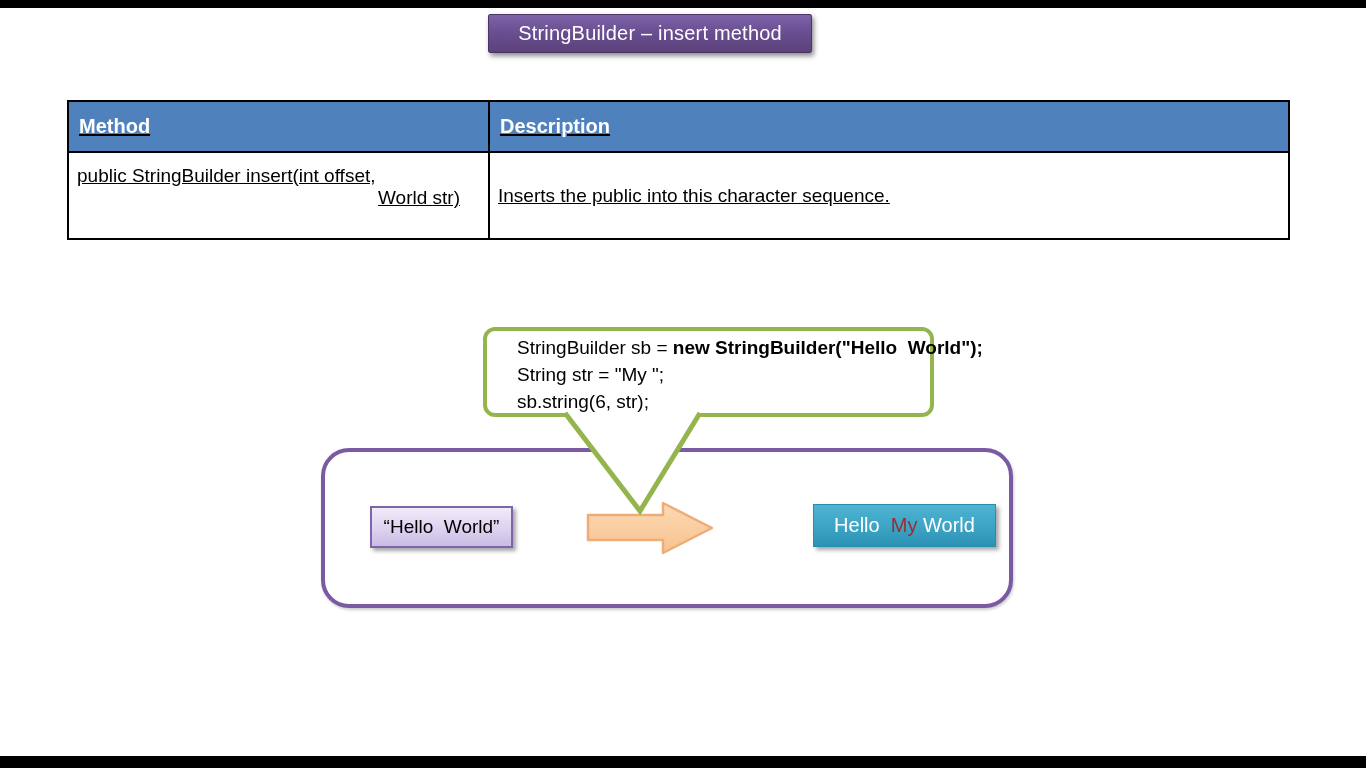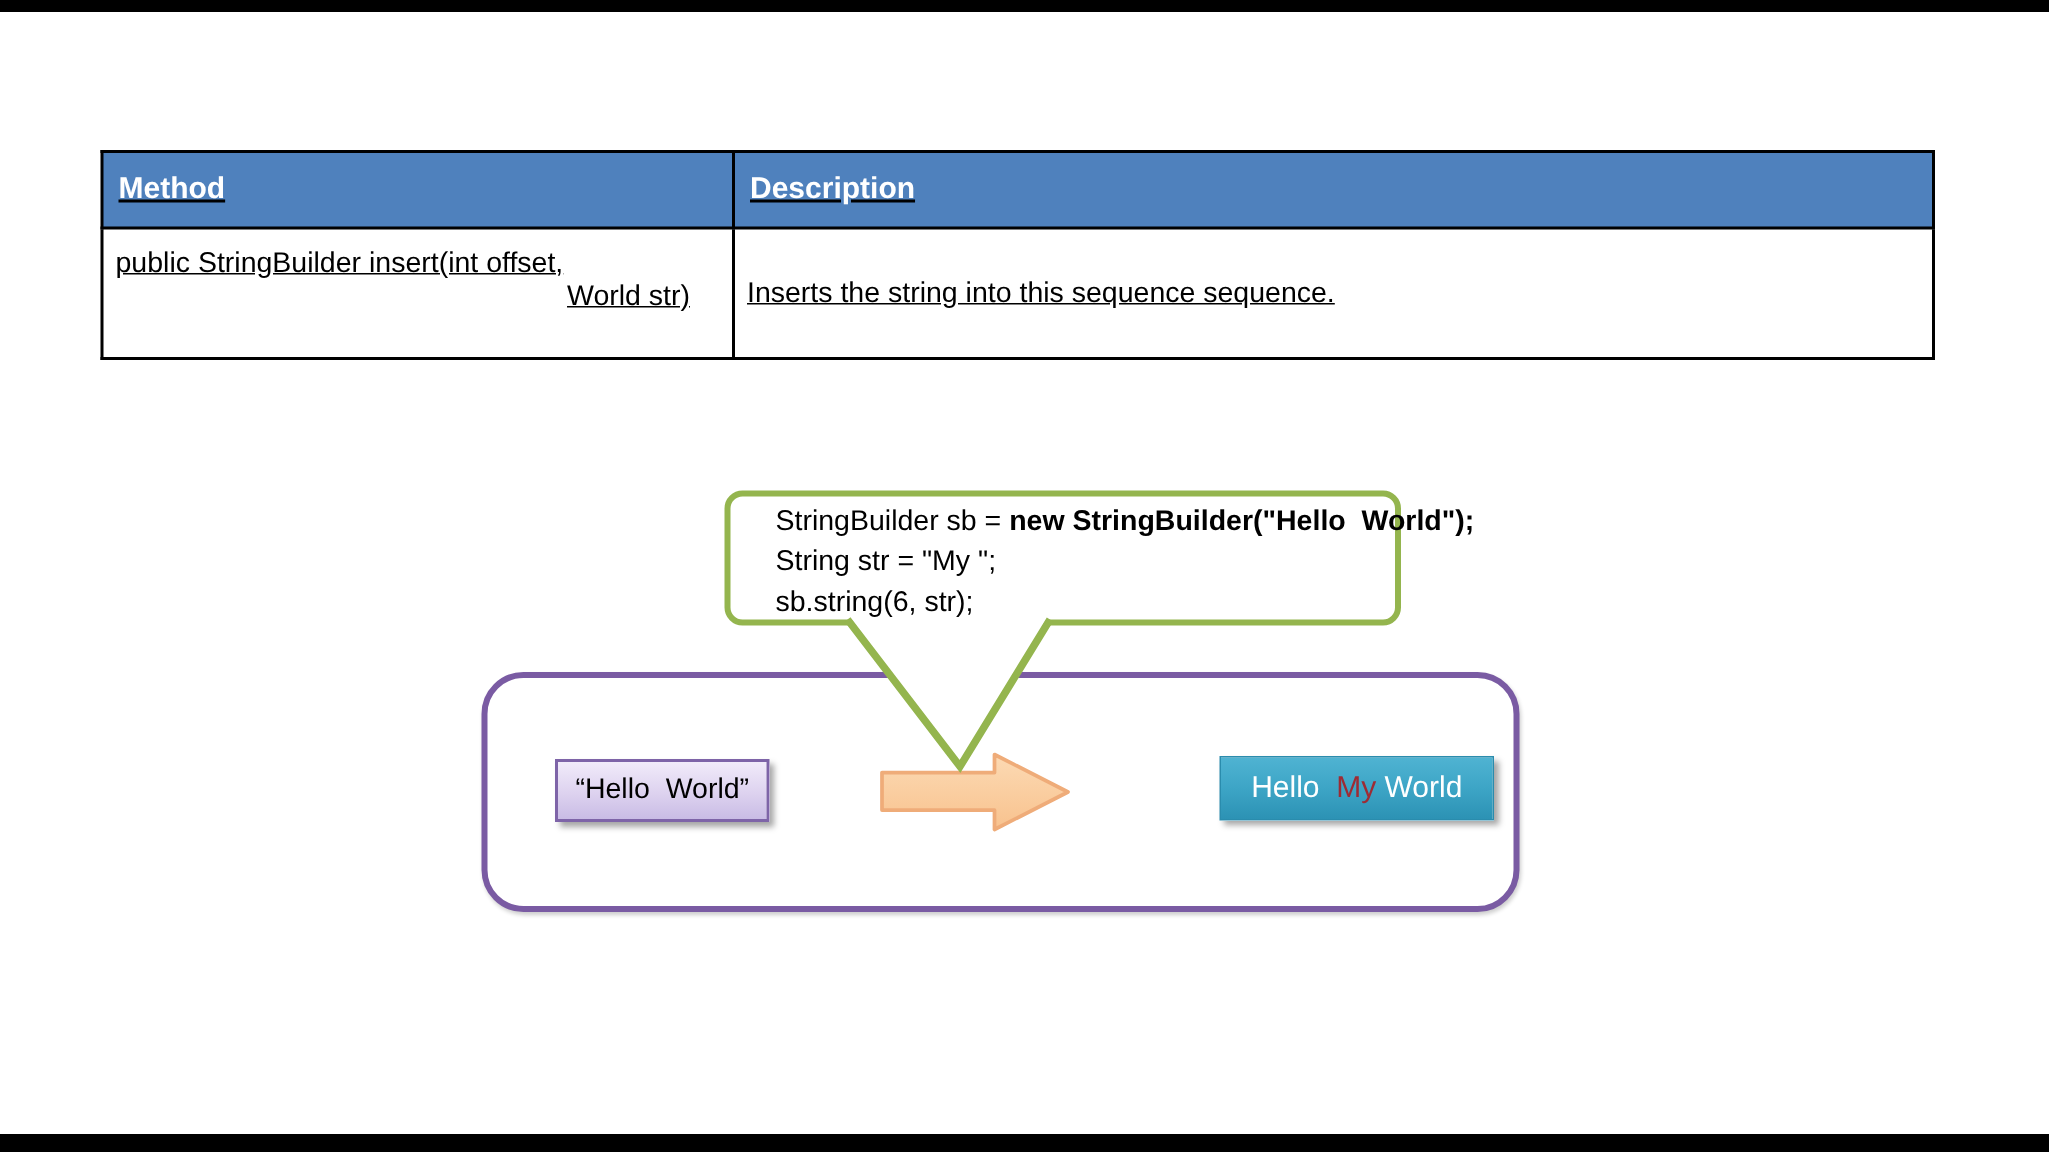--- a/index.html
+++ b/index.html
@@ -82,38 +82,41 @@
     font-size:20px;white-space:pre;z-index:2;margin-left:40px;
   }
 </style>
 </head>
 <body>
 
 <div class="stage">
 
   <div class="letterbox top"></div>
 
+  <div class="title-box">
+    <span>StringBuilder – insert method</span>
+  </div>
 
   <table class="method-table">
     <colgroup>
         <col class="col-method">
         <col class="col-desc">
       </colgroup>
     <tbody>
         <tr>
       <th>Method</th>
       <th>Description</th>
     </tr>
     <tr>
       <td class="cell-method">
         <div class="l1">public StringBuilder insert(int offset,</div>
         <div class="l2">World str)</div>
       </td>
       <td class="cell-desc">
-        <span>Inserts the string into this sequence sequence.</span>
+        <span>Inserts the public into this character sequence.</span>
       </td>
     </tr>
   </tbody>
     </table>
 
   <div class="code-callout">
     <div>
         <div class="code-line"><span>StringBuilder sb = </span><span style="font-weight: bold;">new StringBuilder("Hello  World");</span></div>
         <div class="code-line"><span>String str = "My ";</span></div>
         <div class="code-line"><span>sb.string(6, str);</span></div>

